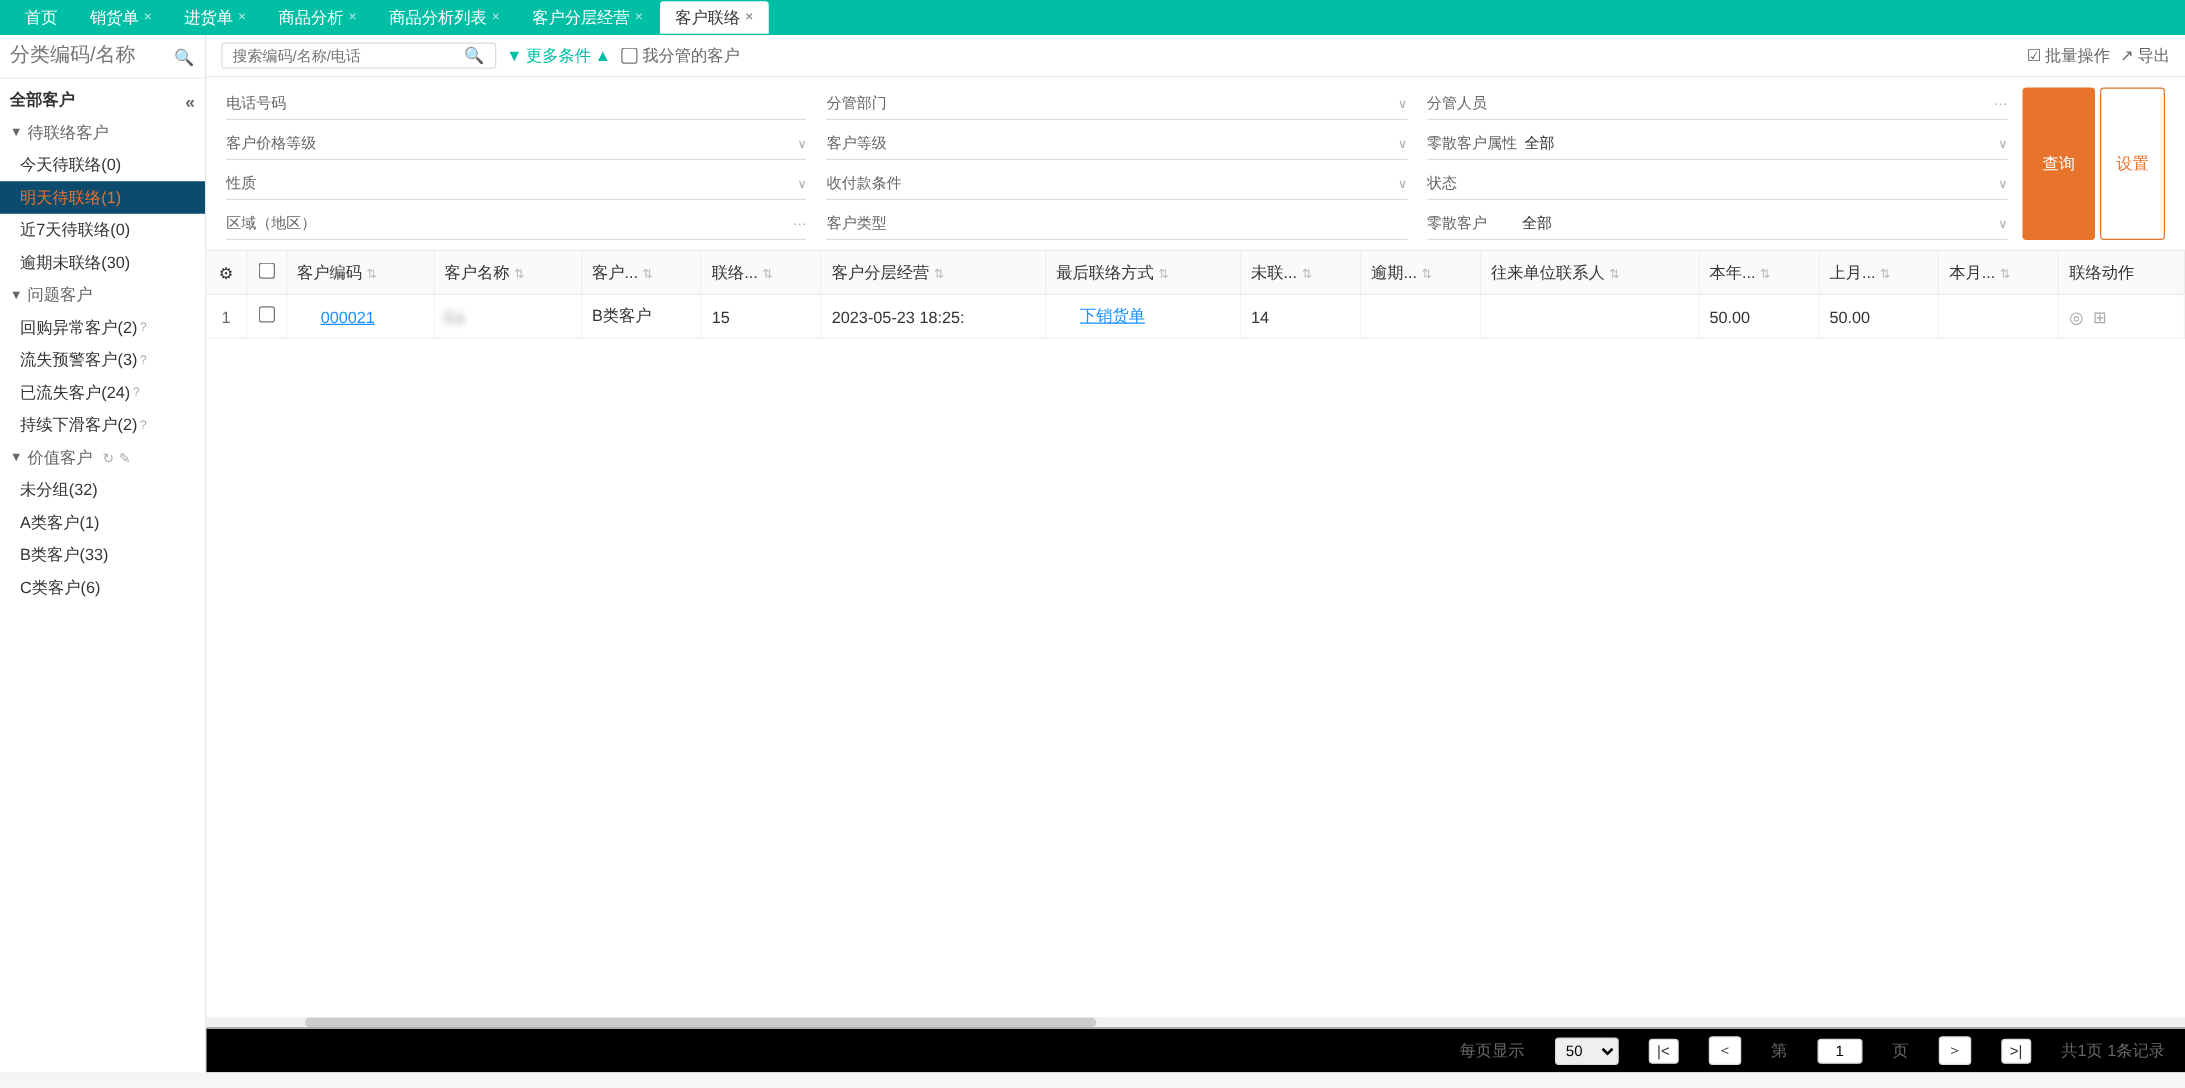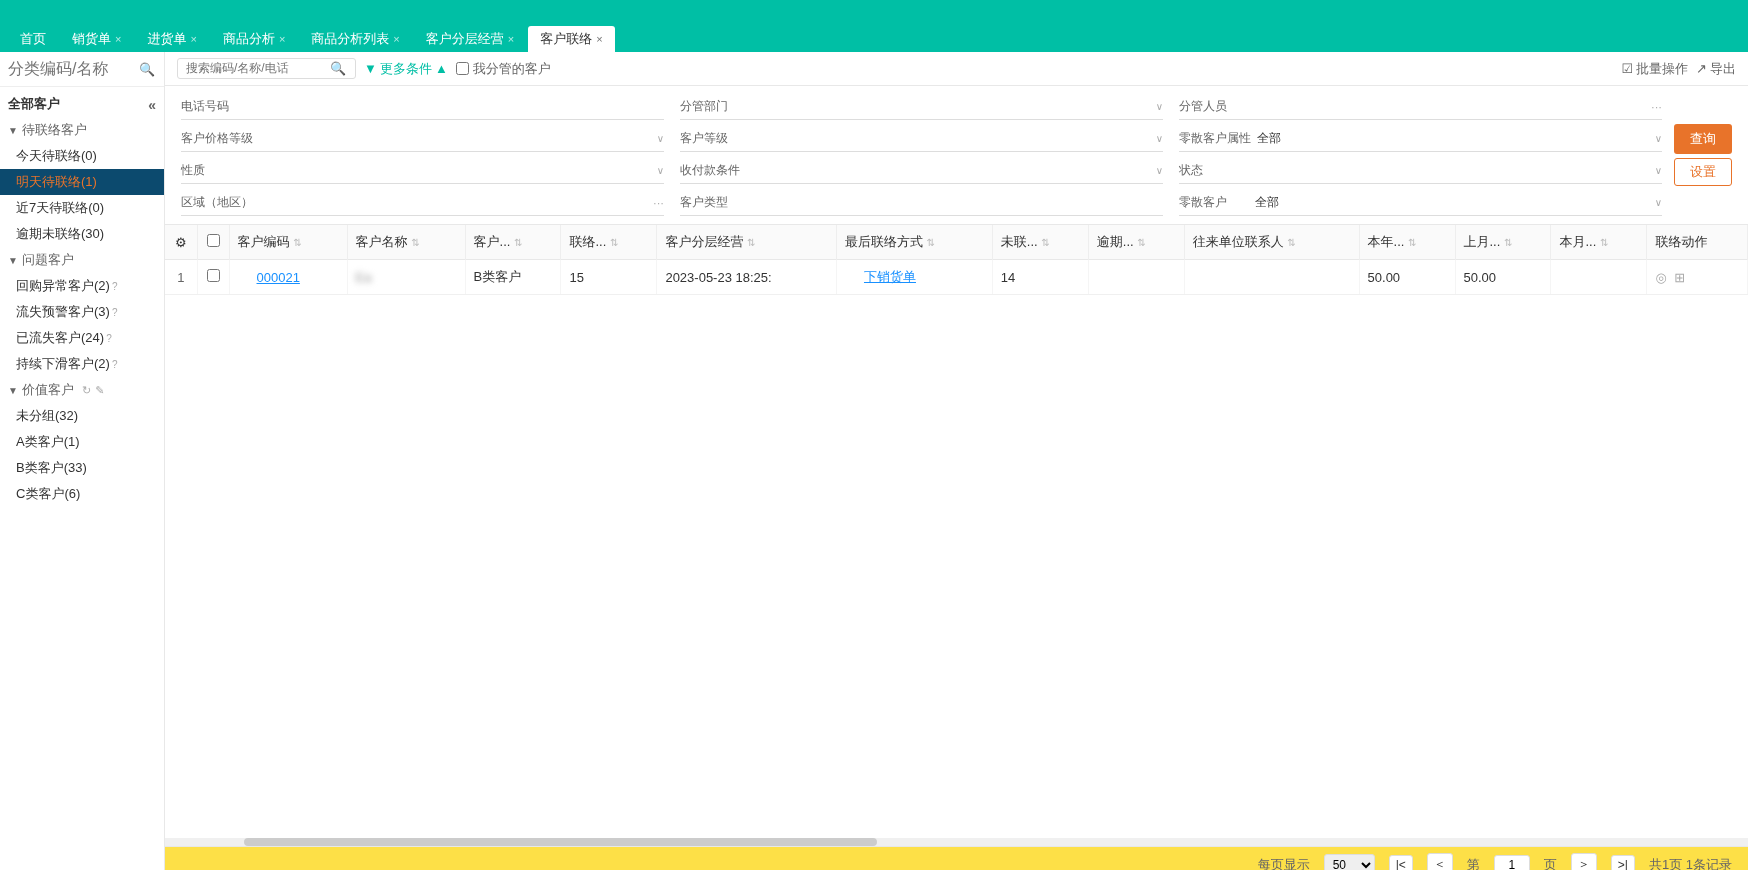--- a/index.html
+++ b/index.html
@@ -1,23 +1,23 @@
 <!DOCTYPE html>
 <html><head>
   <meta charset="utf-8">
   <style>
     * { box-sizing: border-box; margin: 0; padding: 0; font-family: 'Microsoft YaHei', Arial, sans-serif; font-size: 13px; }
     body { background: #f5f5f5; overflow: hidden; }
 
     
     .top-nav {
       background: #00bfa5;
-      height: 52px;
-      display: flex;
-      align-items: flex-end;
+      height: 28px;
+      display: flex;
+      align-items: center;
       padding: 0 8px;
       gap: 2px;
     }
     .nav-item {
       color: #fff;
       padding: 4px 12px;
       cursor: pointer;
       font-size: 13px;
       white-space: nowrap;
       border-radius: 3px 3px 0 0;
@@ -101,25 +101,25 @@
     .filter-bar {
       background: #fff;
       border-bottom: 1px solid #e8e8e8;
       padding: 6px 12px;
       display: flex;
       align-items: center;
       gap: 8px;
     }
     .search-input-wrap {
       display: flex;
-      align-items: flex-start;
+      align-items: center;
       border: 1px solid #ddd;
       border-radius: 3px;
       padding: 2px 8px;
-      width: 179px;
+      width: 220px;
       background: #fff;
     }
     .search-input-wrap input { border: none; outline: none; font-size: 12px; width: 100%; color: #999; }
     .more-conditions {
       display: flex;
       align-items: center;
       gap: 3px;
       color: #00bfa5;
       cursor: pointer;
       font-size: 12px;
@@ -198,21 +198,21 @@
       color: #e8732a;
       border: 1px solid #e8732a;
       border-radius: 3px;
       padding: 4px 12px;
       cursor: pointer;
       font-size: 13px;
       white-space: nowrap;
     }
     .filter-actions {
       display: flex;
-      flex-direction: column;
+      flex-direction: row;
       gap: 4px;
       align-self: stretch;
       justify-content: center;
     }
 
     
     .table-area {
       flex: 1;
       overflow: auto;
       background: #fff;
@@ -242,27 +242,27 @@
       color: #333;
       white-space: nowrap;
     }
     .link-text { color: #1890ff; cursor: pointer; text-decoration: underline; padding-left: 19px; }
     .row-num { color: #666; text-align: center; }
     .gear-col { width: 32px; text-align: center; }
     .check-col { width: 32px; text-align: center; }
 
     
     .table-footer {
-      background: #fde047;
+      background: #000000;
       border-top: 1px solid #e8e8e8;
       padding: 6px 16px;
       display: flex;
       align-items: center;
       justify-content: flex-end;
-      gap: 14px;
+      gap: 24px;
       font-size: 12px;
       color: #666;
     }
     .page-size-select {
       border: 1px solid #ddd;
       padding: 2px 4px;
       border-radius: 3px;
       font-size: 12px;
     }
     .page-btn {

